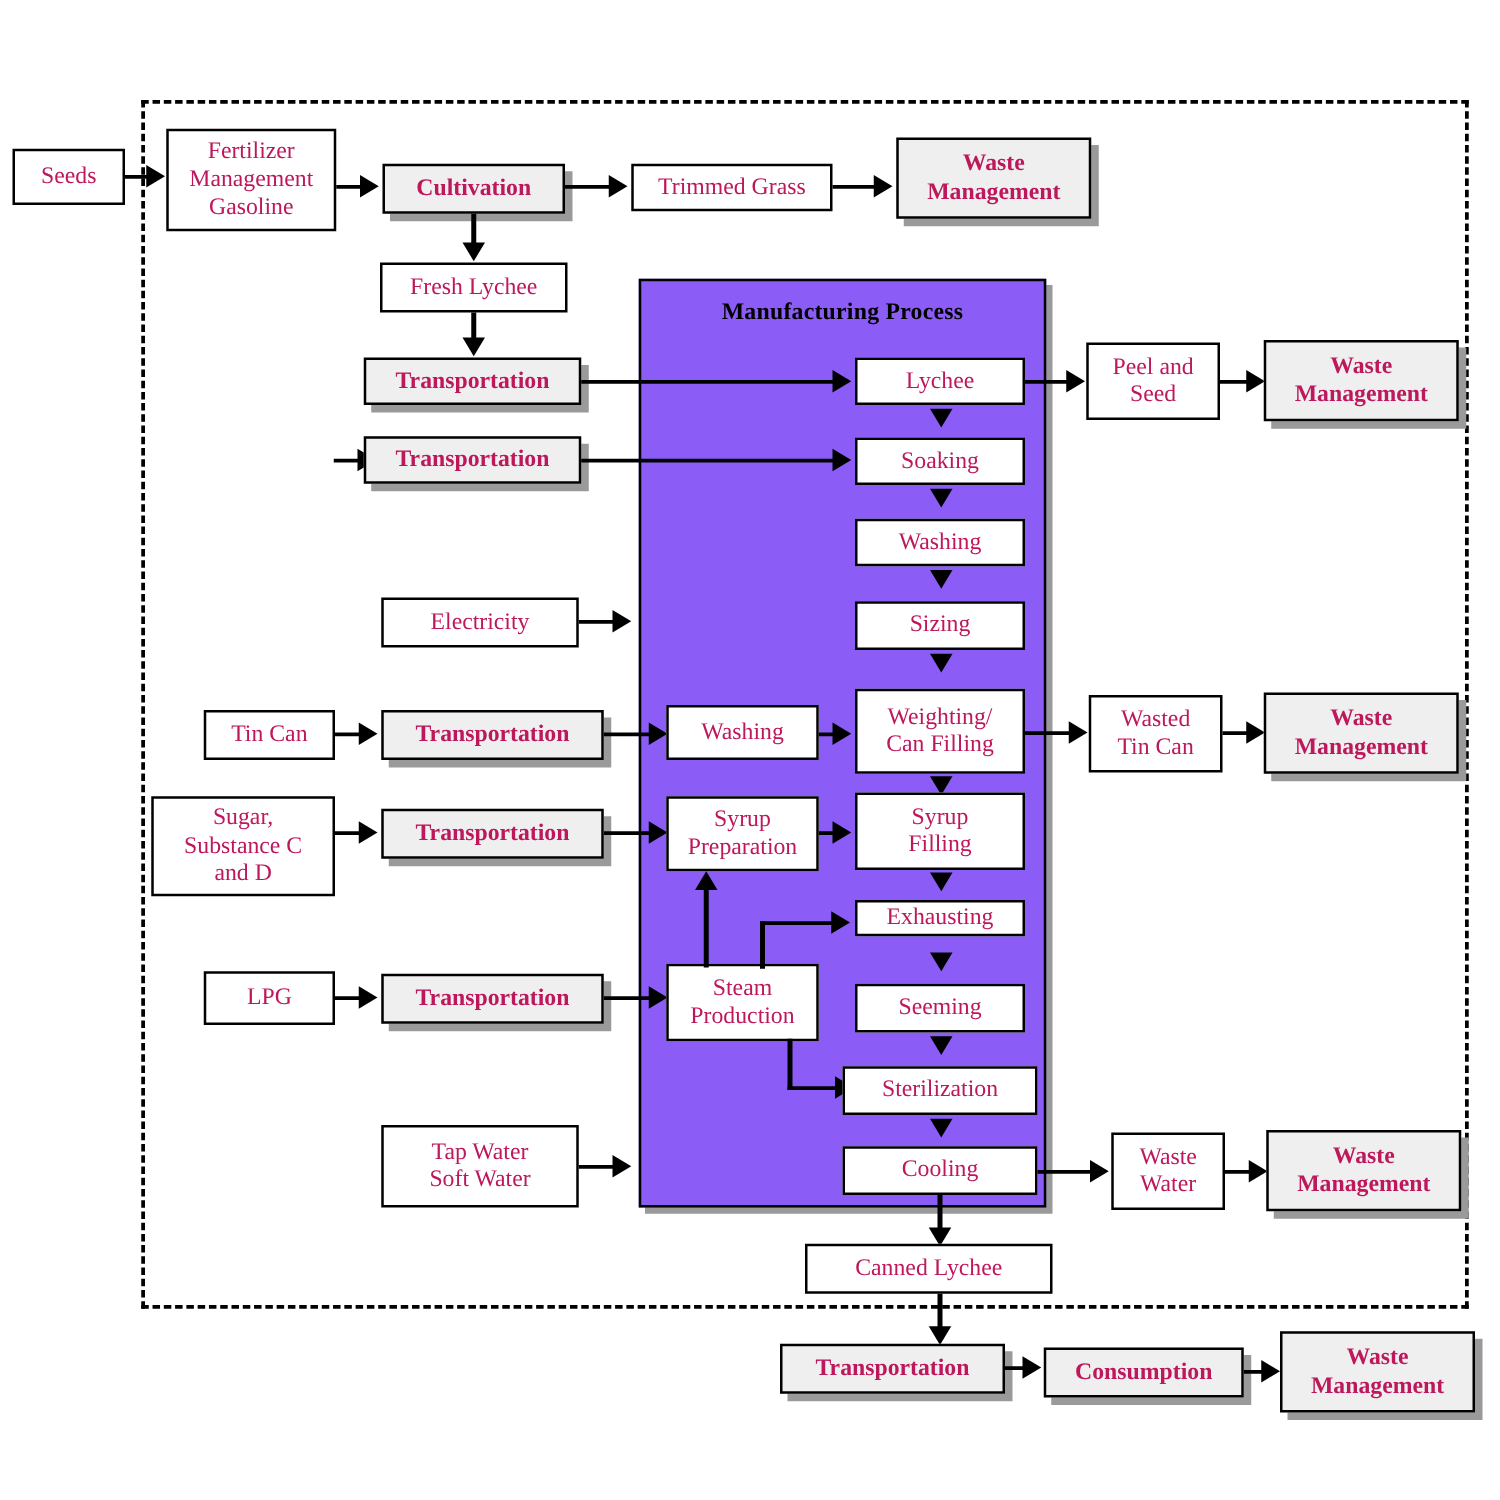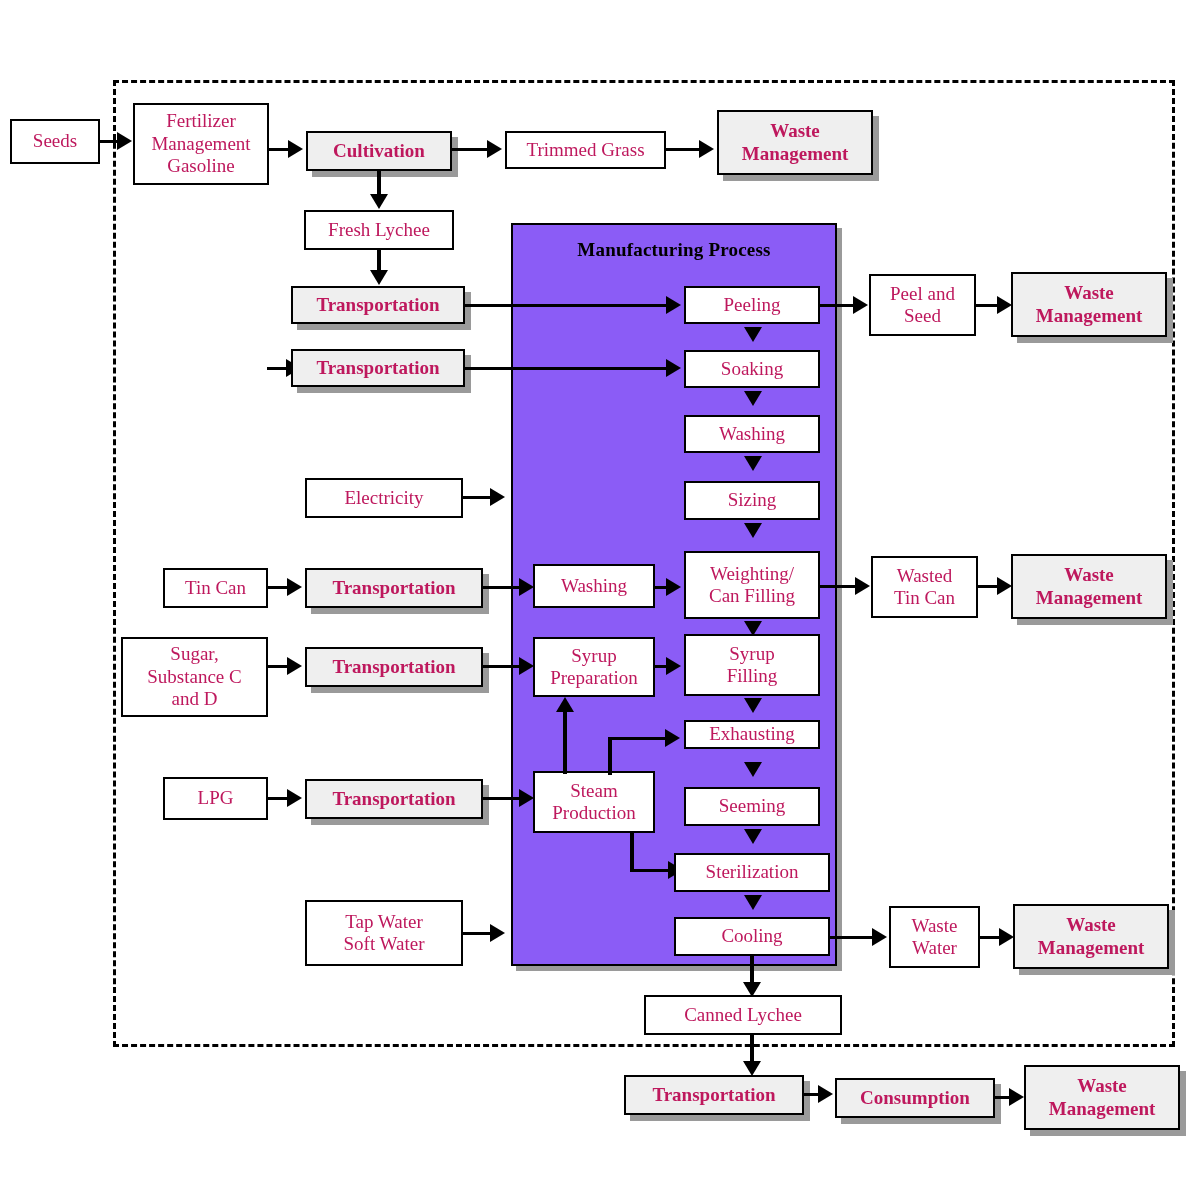--- a/index.html
+++ b/index.html
@@ -248,21 +248,21 @@
 
   <div class="node plain" style="left:305px; top:900px; width:158px; height:66px; flex-direction:column;">
     <span>Tap Water</span>
     <span>Soft Water</span>
   </div>
 
   <div class="ln h" style="left:463px; top:932px; width:28px;"></div>
   <div class="arrow right" style="left:490px; top:924px;"></div>
 
   <div class="node inner" style="left:684px; top:286px; width:136px; height:38px;">
-    <span>Peeling</span>
+    <span>Lychee</span>
   </div>
   <div class="arrow down" style="left:744px; top:327px;"></div>
 
   <div class="node inner" style="left:684px; top:350px; width:136px; height:38px;">
     <span>Soaking</span>
   </div>
   <div class="arrow down" style="left:744px; top:391px;"></div>
 
   <div class="node inner" style="left:684px; top:415px; width:136px; height:38px;">
     <span>Washing</span>

